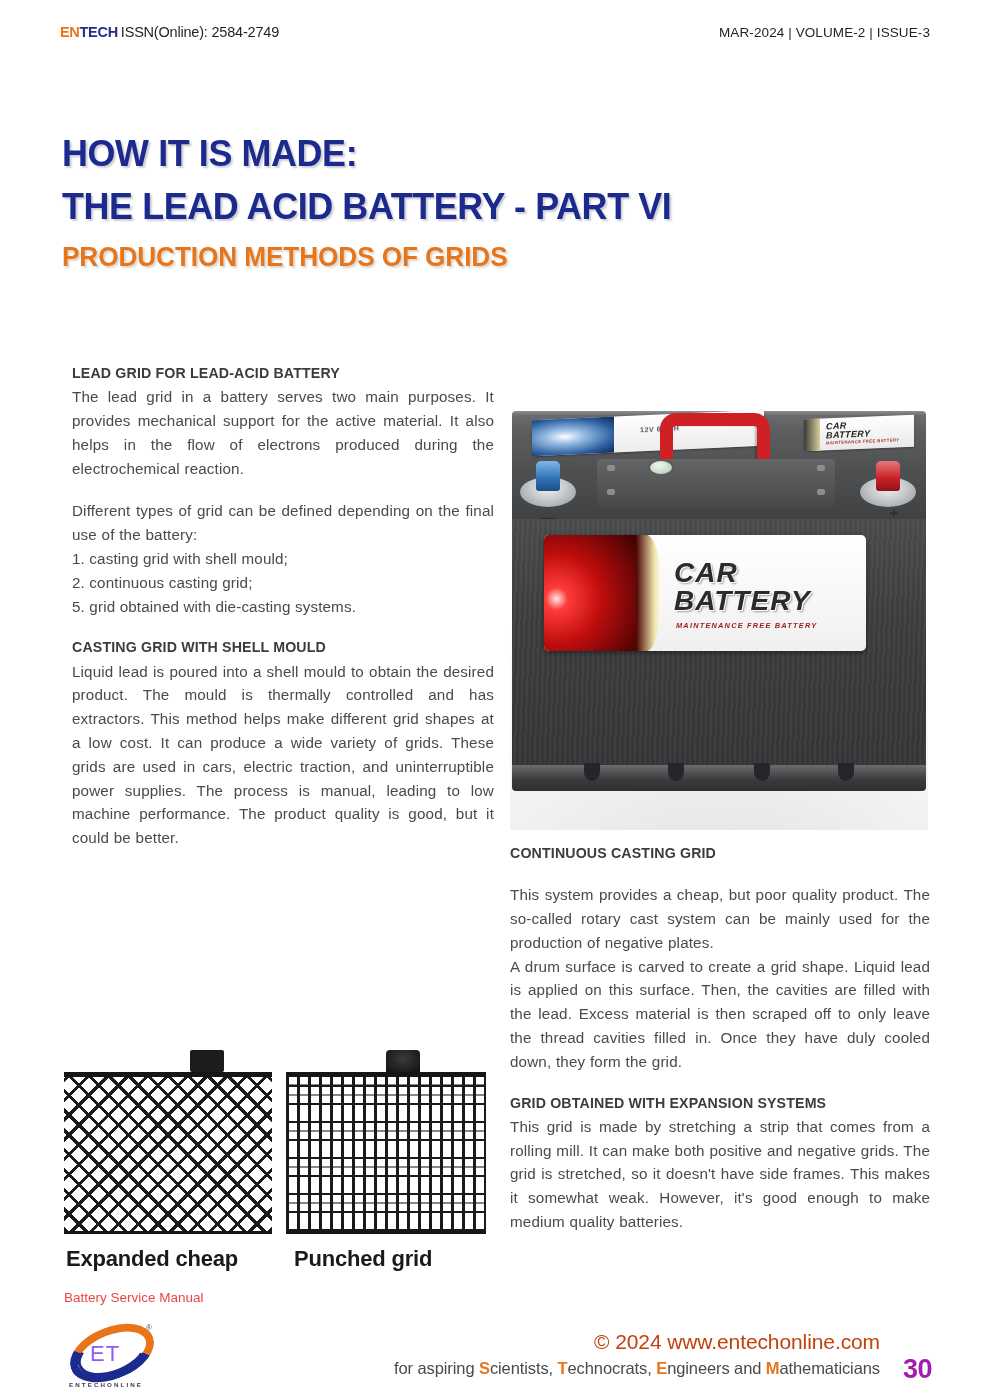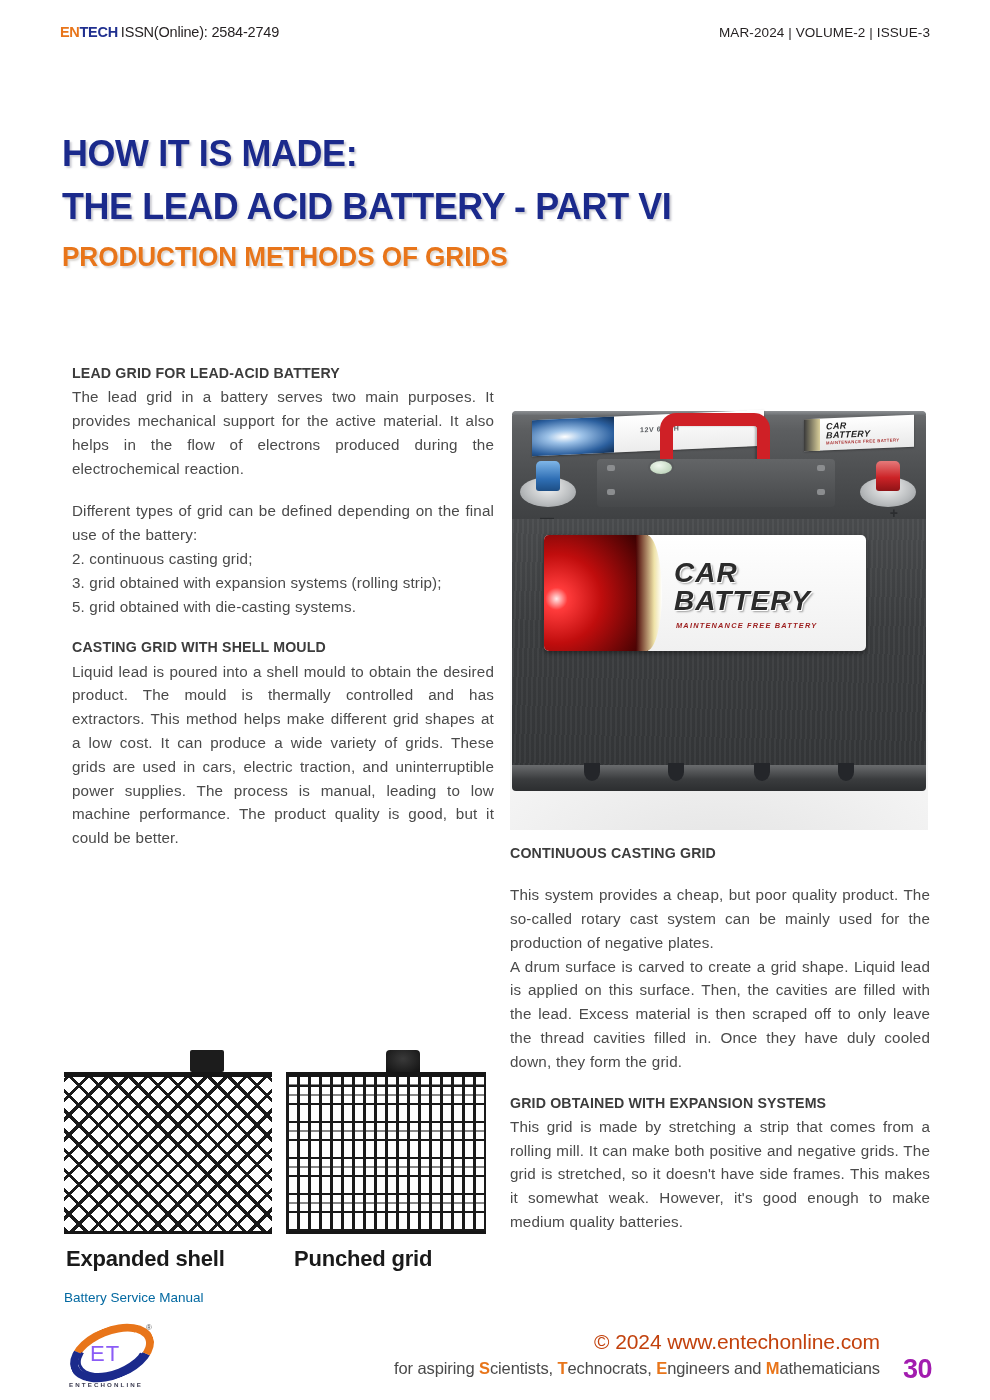--- a/index.html
+++ b/index.html
@@ -369,21 +369,21 @@
   .gf-cap {
     position:absolute; top: 196px; left: 0;
     width:100%;
     font-size: 22px; font-weight: bold; color:#1a1a1a;
     letter-spacing:-0.2px;
   }
   .gf-cap.left-cap { text-align:left; padding-left:2px; }
   .gf-cap.right-cap { text-align:left; padding-left:8px; }
   .gf-source {
     position:absolute; top: 240px; left: 2px;
-    font-size: 13.5px; color:#0369a1;
+    font-size: 13.5px; color:#ef4444;
   }
   .logo {
     position:absolute; left: 62px; top: 1323px;
     width: 104px; height: 70px;
   }
   .logo-ring {
     position:absolute; left: 6px; top: 4px;
     width: 88px; height: 52px;
     border-radius: 50%;
     transform: rotate(-22deg);
@@ -449,22 +449,22 @@
   <div class="title-block">
     <div class="title-l1">HOW IT IS MADE:</div>
     <div class="title-l2">THE LEAD ACID BATTERY - PART VI</div>
     <div class="subtitle">PRODUCTION METHODS OF GRIDS</div>
   </div>
 
   <div class="col-left">
     <h3 class="sec-head">LEAD GRID FOR LEAD-ACID BATTERY</h3>
     <p class="body">The lead grid in a battery serves two main purposes. It provides mechanical support for the active material. It also helps in the flow of electrons produced during the electrochemical reaction.</p>
     <p class="body gap">Different types of grid can be defined depending on the final use of the battery:</p>
+    <div class="listline">1. casting grid with shell mould;</div>
     <div class="listline">2. continuous casting grid;</div>
-    <div class="listline">3. grid obtained with expansion systems (rolling strip);</div>
     <div class="listline">5. grid obtained with die-casting systems.</div>
     <h3 class="sec-head" style="margin-top:19px">CASTING GRID WITH SHELL MOULD</h3>
     <p class="body">Liquid lead is poured into a shell mould to obtain the desired product. The mould is thermally controlled and has extractors. This method helps make different grid shapes at a low cost. It can produce a wide variety of grids. These grids are used in cars, electric traction, and uninterruptible power supplies. The process is manual, leading to low machine performance. The product quality is good, but it could be better.</p>
   </div>
 
   <div class="battery-photo">
     <div class="bp-bg"></div>
 
     <div class="bp-top"></div>
 
@@ -519,21 +519,21 @@
     <p class="body gap">This system provides a cheap, but poor quality product. The so-called rotary cast system can be mainly used for the production of negative plates.</p>
     <p class="body">A drum surface is carved to create a grid shape. Liquid lead is applied on this surface. Then, the cavities are filled with the lead. Excess material is then scraped off to only leave the thread cavities filled in. Once they have duly cooled down, they form the grid.</p>
     <h3 class="sec-head" style="margin-top:19px">GRID OBTAINED WITH EXPANSION SYSTEMS</h3>
     <p class="body">This grid is made by stretching a strip that comes from a rolling mill. It can make both positive and negative grids. The grid is stretched, so it doesn't have side frames. This makes it somewhat weak. However, it's good enough to make medium quality batteries.</p>
   </div>
 
   <div class="grid-figure">
     <div class="gf-img left">
       <div class="gf-tab l"></div>
       <div class="gf-plate diamond"></div>
-      <div class="gf-cap left-cap">Expanded shell</div>
+      <div class="gf-cap left-cap">Expanded cheap</div>
     </div>
     <div class="gf-img right">
       <div class="gf-tab r"></div>
       <div class="gf-plate punched"></div>
       <div class="gf-cap right-cap">Punched grid</div>
     </div>
     <div class="gf-source">Battery Service Manual</div>
   </div>
 
   <div class="logo">

